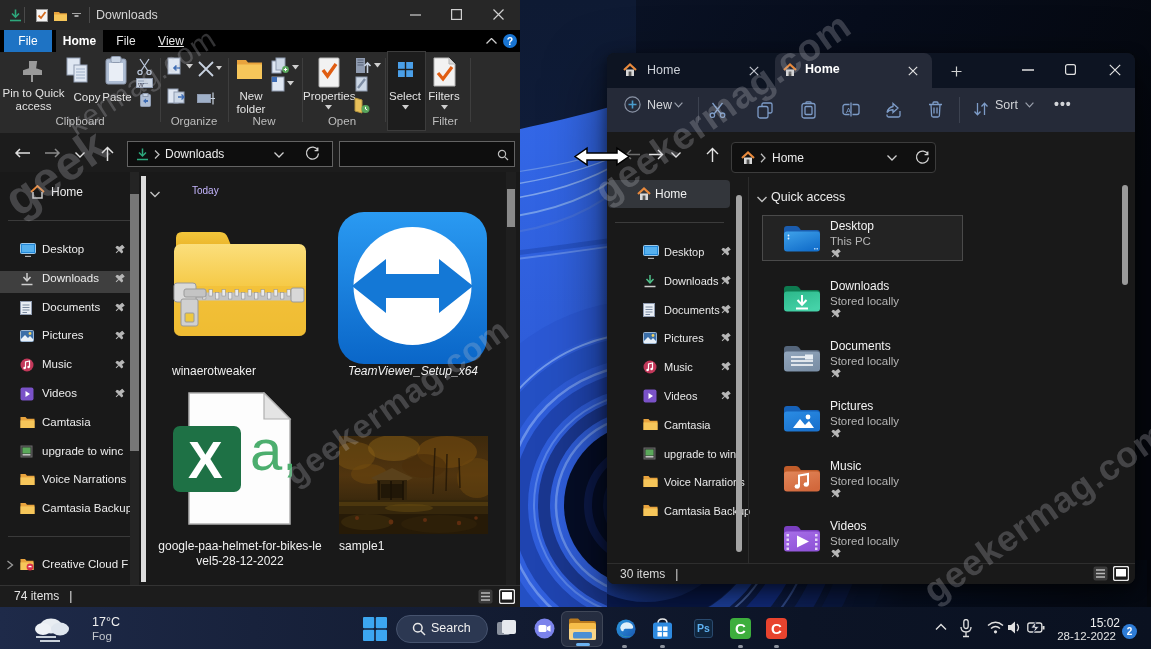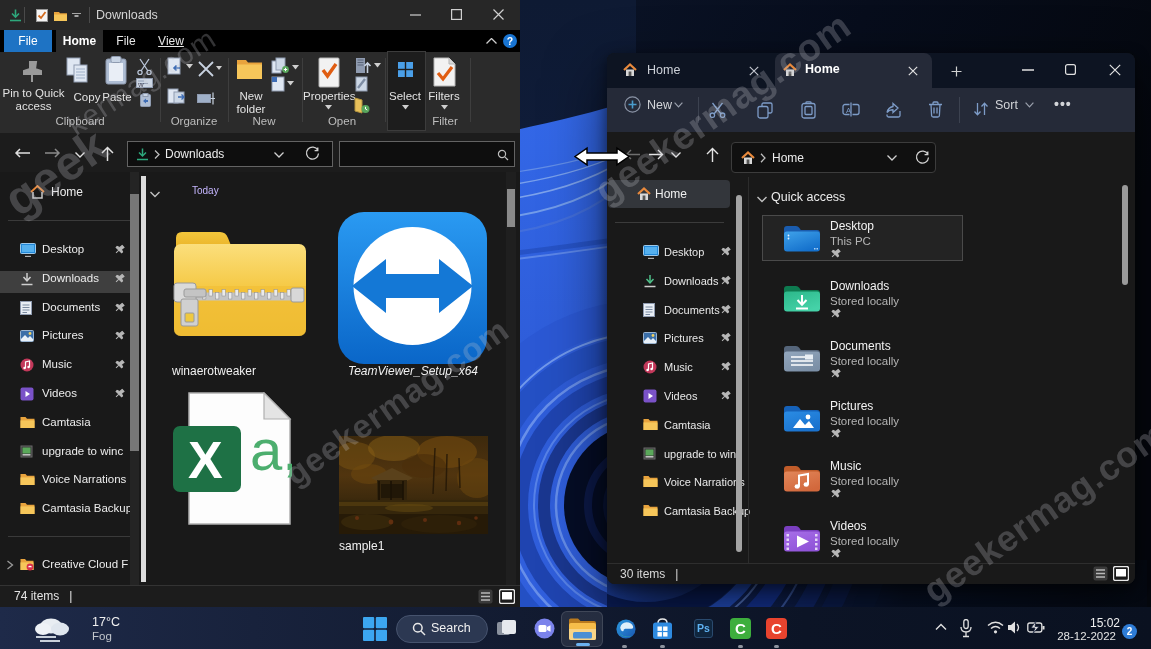--- a/index.html
+++ b/index.html
@@ -592,20 +592,21 @@
     </svg>
     <div class="abs" style="left:182px;top:192px;width:170px;text-align:center;font-size:12px;color:#f0f0f0;font-style:italic;">TeamViewer_Setup_x64</div>
 
     <svg class="abs" style="left:26px;top:220px" width="120" height="133" viewBox="0 0 120 133">
       <path d="M17,1 L92,1 L118,27 L118,132 L17,132 Z" fill="#fdfdfd" stroke="#b0b0b0" stroke-width="1.5"></path>
       <path d="M92,1 L92,27 L118,27 Z" fill="#e4e4e4" stroke="#b0b0b0" stroke-width="1.2"></path>
       <text x="78" y="78" font-size="58" fill="#4cae6e" font-family="Liberation Sans">a,</text>
       <rect x="1" y="34" width="68" height="66" rx="7" fill="#1e7145"></rect>
       <text x="16" y="86" font-size="52" font-weight="700" fill="#ffffff" font-family="Liberation Sans">X</text>
     </svg>
+    <div class="abs" style="left:-6px;top:367px;width:200px;text-align:center;font-size:12px;color:#f0f0f0;line-height:14.5px;">google-paa-helmet-for-bikes-le<br>vel5-28-12-2022</div>
 
     <svg class="abs" style="left:193px;top:264px" width="149" height="98" viewBox="0 0 149 98">
       <defs>
         <linearGradient id="ph1" x1="0" y1="0" x2="0" y2="1">
               <stop offset="0" stop-color="#46300e"></stop>
               <stop offset="0.4" stop-color="#5e3e12"></stop>
               <stop offset="0.62" stop-color="#48320f"></stop>
               <stop offset="0.78" stop-color="#33240b"></stop>
               <stop offset="1" stop-color="#241a07"></stop>
             </linearGradient>

